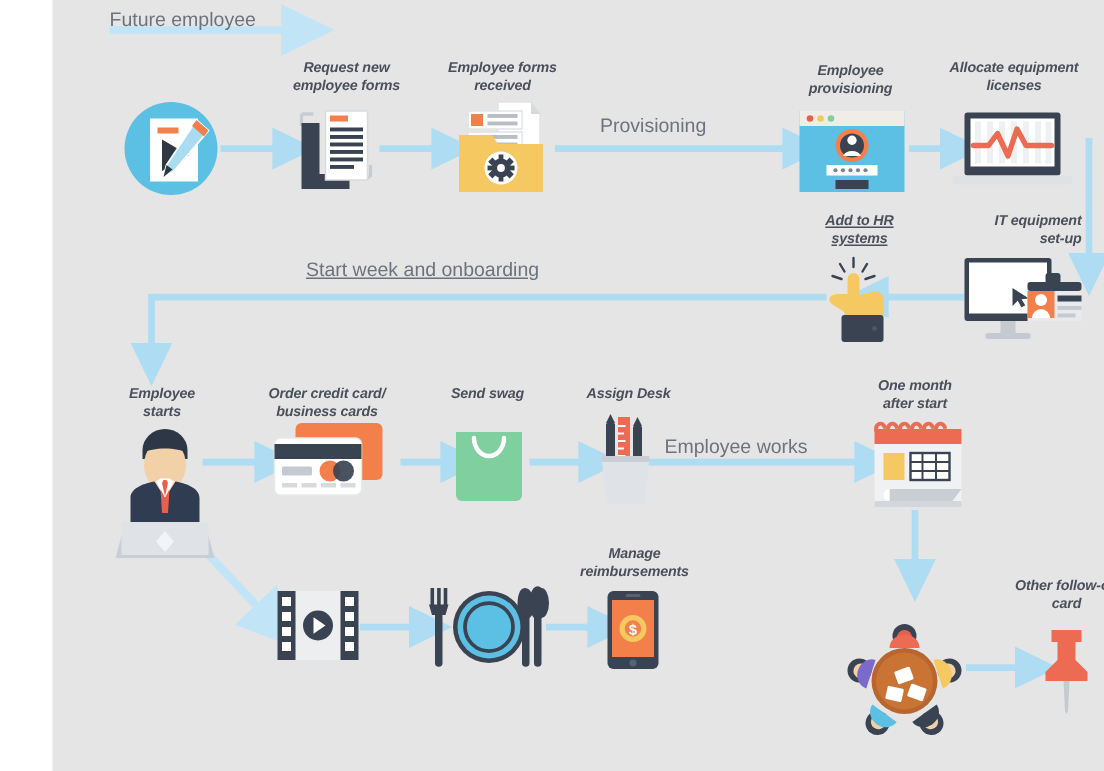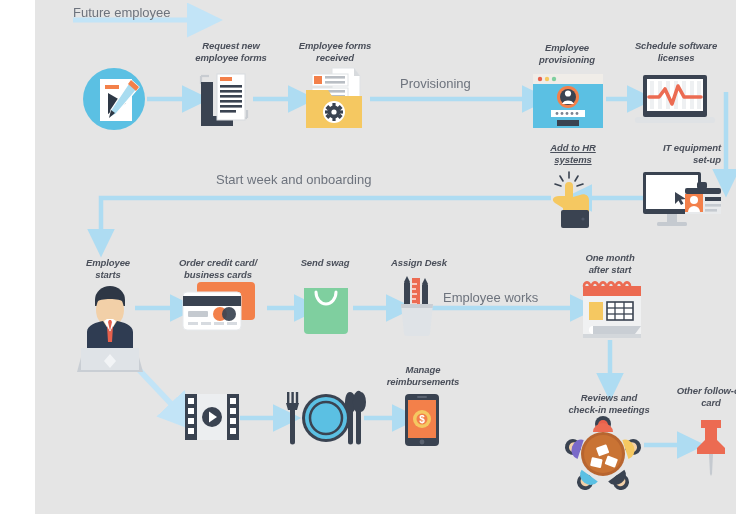--- a/index.html
+++ b/index.html
@@ -82,21 +82,21 @@
     <line x1="205" y1="418" x2="243" y2="418" stroke="#aedcf2" stroke-width="4.5" marker-end="url(#ah)"></line>
     <line x1="329" y1="418" x2="362" y2="418" stroke="#aedcf2" stroke-width="4.5" marker-end="url(#ah)"></line>
 
     <line x1="575" y1="340" x2="575" y2="378" stroke="#aedcf2" stroke-width="4.5" marker-end="url(#ah)"></line>
 
     <line x1="609" y1="445" x2="647" y2="445" stroke="#aedcf2" stroke-width="4.5" marker-end="url(#ah)"></line>
   </svg>
 
   <div class="flowlbl" style="left:38px; top:5px;">Future employee</div>
   <div class="flowlbl" style="left:365px; top:76px;">Provisioning</div>
-  <div class="flowlbl" style="left:181px; top:172px;">Start week and onboarding</div>
+  <div class="flowlbl" style="left:169px; top:172px;text-decoration:underline;">Start week and onboarding</div>
   <div class="flowlbl" style="left:408px; top:290px;">Employee works</div>
 
   <div class="icon-wrap" style="left:46px; top:66px;">
     <svg width="70" height="70" viewBox="0 0 70 70">
       <circle cx="33" cy="33" r="31" fill="#5bc0e3"></circle>
       <rect x="19" y="13" width="32" height="42" fill="#ffffff"></rect>
       <rect x="24" y="19" width="14" height="4" fill="#f3804a"></rect>
       <path d="M27,27 L27,48 L45,37.5 Z" fill="#2e3845"></path>
       <path d="M50,14 L58,21 L35,48 L28,52 L30,44 Z" fill="#a9dcf0" stroke="#ffffff" stroke-width="1.2"></path>
       <path d="M50,14 L58,21 L55,25 L47,18 Z" fill="#f3804a"></path>
@@ -177,21 +177,21 @@
         <circle cx="26" cy="41.5" r="1.4"></circle>
         <circle cx="31" cy="41.5" r="1.4"></circle>
         <circle cx="36" cy="41.5" r="1.4"></circle>
         <circle cx="41" cy="41.5" r="1.4"></circle>
         <circle cx="46" cy="41.5" r="1.4"></circle>
       </g>
       <rect x="26" y="48" width="22" height="6" fill="#3a4351"></rect>
     </svg>
   </div>
 
-  <div class="lbl" style="left:588px; top:40px; width:106px;">Schedule software
+  <div class="lbl" style="left:588px; top:40px; width:106px;">Allocate equipment
 licenses</div>
   <div class="icon-wrap" style="left:598px; top:73px;">
     <svg width="84" height="56" viewBox="0 0 84 56">
       <rect x="10" y="2" width="64" height="42" rx="2" fill="#3a4351"></rect>
       <rect x="14" y="6" width="56" height="32" fill="#ffffff"></rect>
       <g fill="#eef0f2">
         <rect x="17" y="8" width="4" height="28"></rect>
         <rect x="25" y="8" width="4" height="28"></rect>
         <rect x="33" y="8" width="4" height="28"></rect>
         <rect x="41" y="8" width="4" height="28"></rect>
@@ -382,22 +382,20 @@
       <rect x="2" y="2" width="34" height="52" rx="4" fill="#3a4351"></rect>
       <rect x="5" y="8" width="28" height="38" fill="#f3804a"></rect>
       <circle cx="19" cy="27" r="9" fill="#f5c861"></circle>
       <circle cx="19" cy="27" r="5.5" fill="#f3804a"></circle>
       <text x="19" y="31" font-family="Liberation Sans, sans-serif" font-size="10" font-weight="bold" fill="#ffffff" text-anchor="middle">$</text>
       <rect x="14" y="4" width="10" height="2" rx="1" fill="#5a6270"></rect>
       <circle cx="19" cy="50" r="2.4" fill="#5a6270"></circle>
     </svg>
   </div>
 
-  <div class="lbl" style="left:522px; top:392px; width:104px;">Reviews and
-check-in meetings</div>
   <div class="icon-wrap" style="left:524px; top:414px;">
     <svg width="88" height="76" viewBox="0 0 88 76">
 
       <g>
 
         <g transform="translate(44,10)">
           <circle cx="0" cy="0" r="8" fill="#3a4351"></circle>
           <circle cx="0" cy="1" r="5" fill="#e8604c"></circle>
           <path d="M-10,8 a10,9 0 0 1 20,0 z" fill="#ec6b52"></path>
           <rect x="-5" y="12" width="10" height="8" rx="1.5" fill="#ffffff"></rect>

